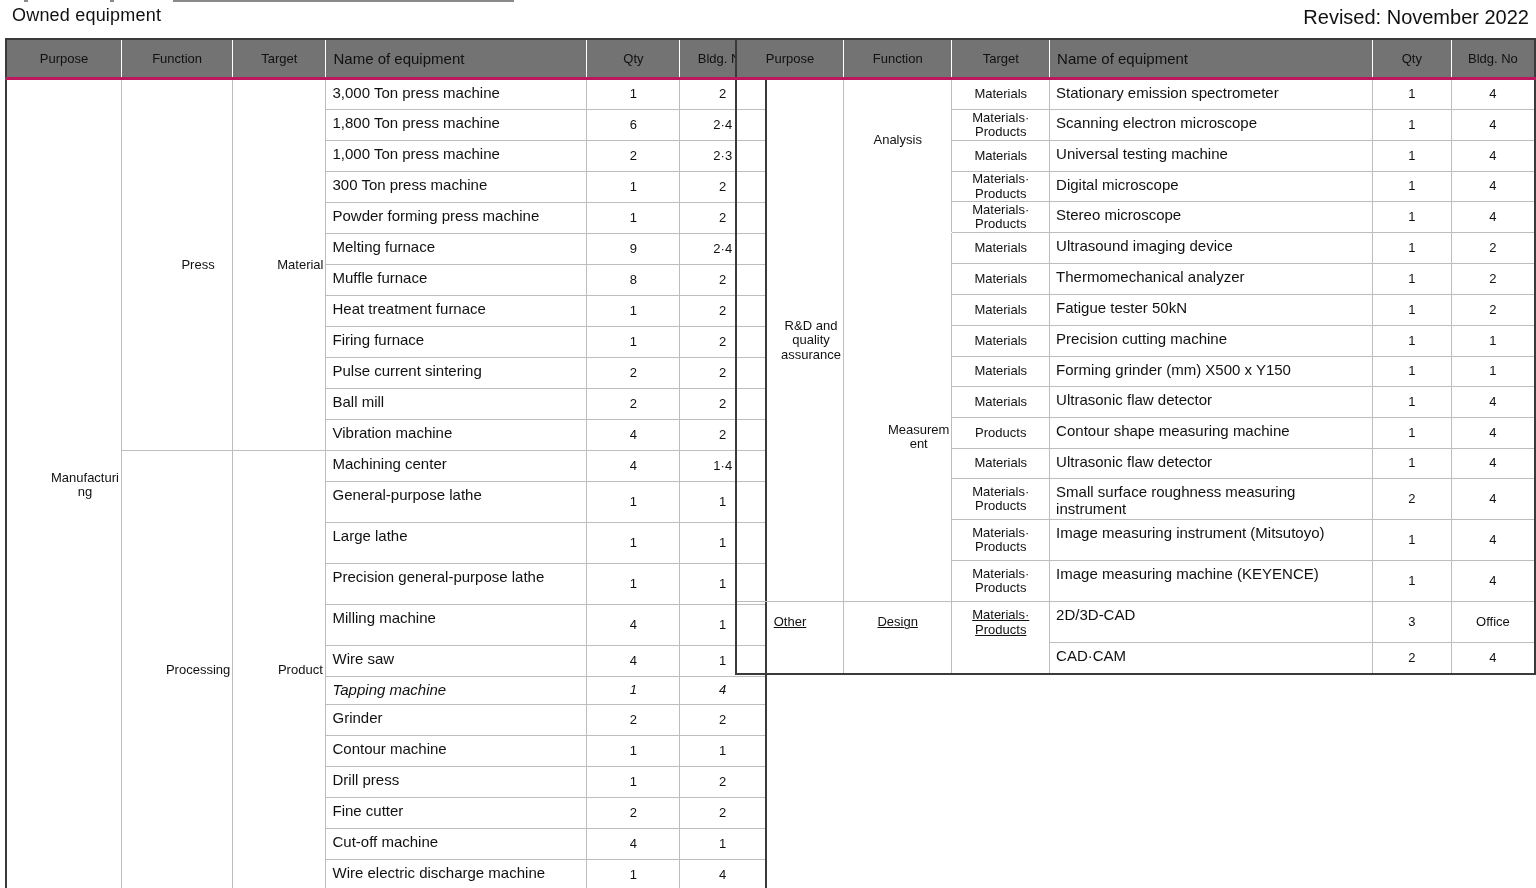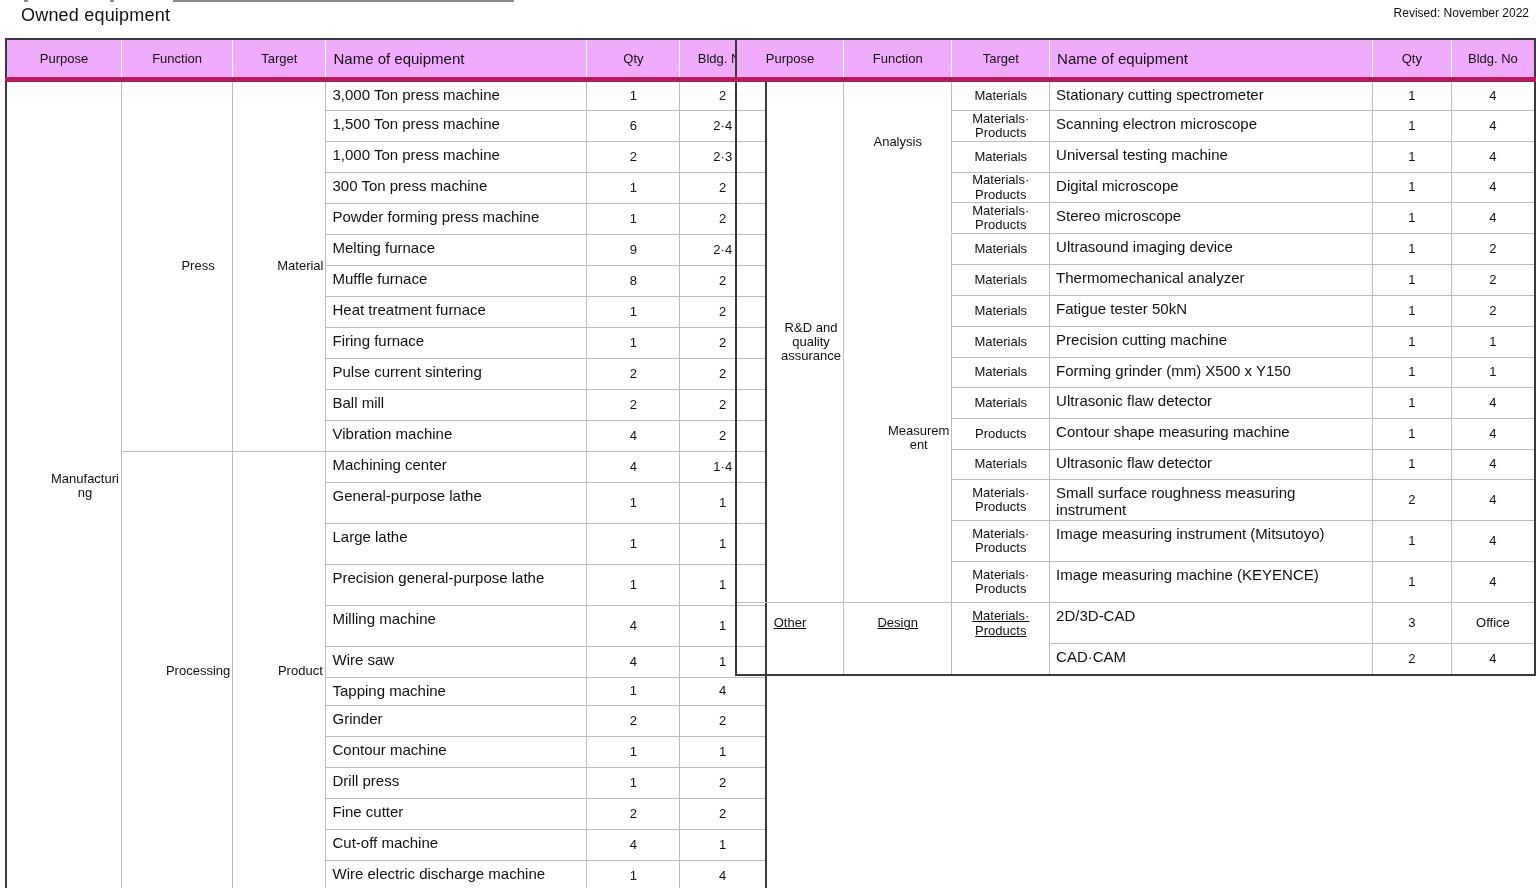--- a/index.html
+++ b/index.html
@@ -1,48 +1,48 @@
 <!DOCTYPE html>
 <html><head>
 <meta charset="utf-8">
 <style>
   html,body{margin:0;padding:0;}
   body{
     width:1536px;height:888px;position:relative;overflow:hidden;
     background:#ffffff;color:#111;
     font-family:"Liberation Sans","DejaVu Sans",sans-serif;
   }
-  .page-title{position:absolute;left:21px;top:5px;font-size:18px;letter-spacing:.2px;}
-  .revised{position:absolute;right:7px;top:6px;font-size:12px;}
+  .page-title{position:absolute;left:12px;top:5px;font-size:18px;letter-spacing:.2px;}
+  .revised{position:absolute;right:7px;top:6px;font-size:20px;}
   .artifact{position:absolute;background:#8a8a8a;}
 
   table{border-collapse:collapse;table-layout:fixed;position:absolute;border:2px solid #3a3a3a;}
   #tbl-left{left:5px;top:38px;}
   #tbl-right{left:735px;top:38px;}
 
   th{
-    background:#f0abfc;font-weight:normal;font-size:13px;height:37px;
-    border-right:1px solid #ffffff;border-bottom:5px solid #be185d;
+    background:#737373;font-weight:normal;font-size:13px;height:37px;
+    border-right:1px solid #ffffff;border-bottom:3px solid #be185d;
     padding:0;text-align:center;vertical-align:middle;color:#111;
   }
   th.nmh{font-size:15px;text-align:left;padding-left:7px;}
 
   td{
     border:1px solid #bdbdbd;font-size:13px;text-align:center;vertical-align:middle;
     white-space:pre-line;line-height:1.08;padding:0 2px;overflow:hidden;color:#111;
   }
   td.nm{
     font-size:15px;text-align:left;vertical-align:top;
     padding:4px 3px 0 6px;white-space:normal;line-height:1.15;
   }
   td.grp{white-space:pre-line;padding-left:44px;}
 
   tr.h31{height:31px;}
   tr.h30{height:30px;}
-  tr.h28{height:28px;}
+  tr.h28{height:28px;font-style:italic;}
   tr.h41{height:41px;padding-left:20px;}
 
   
   td.fn-analysis{vertical-align:top;border-bottom:1px solid #ffffff;margin-left:32px;}
   td.fn-analysis .cbox{height:121px;display:flex;align-items:center;justify-content:center;}
   
   td.fn-measure{border-top:1px solid #ffffff;padding-top:40px;}
   
   td.top-span{vertical-align:top;}
   td.top-span .cbox{height:41px;display:flex;align-items:center;justify-content:center;text-align:center;white-space:pre-line;text-decoration:underline;}
@@ -78,21 +78,21 @@
   <tr class="h31">
     <td class="grp" rowspan="25">Manufacturi
 ng</td>
     <td class="grp" rowspan="12">Press</td>
     <td class="grp" rowspan="12">Material</td>
     <td class="nm">3,000 Ton press machine</td>
     <td>1</td>
     <td>2</td>
   </tr>
   <tr class="h31">
-        <td class="nm">1,500 Ton press machine</td>
+        <td class="nm">1,800 Ton press machine</td>
         <td>6</td>
         <td>2·4</td>
       </tr>
   <tr class="h31">
         <td class="nm">1,000 Ton press machine</td>
         <td>2</td>
         <td>2·3</td>
       </tr>
   <tr class="h31">
         <td class="nm">300 Ton press machine</td>
@@ -226,21 +226,21 @@
     <th class="nmh">Name of equipment</th>
     <th>Qty</th>
     <th style="border-right:none">Bldg. No</th>
   </tr>
   <tr class="h31">
     <td class="grp" rowspan="16">R&amp;D and
 quality
 assurance</td>
     <td class="fn-analysis" rowspan="5"><div class="cbox">Analysis</div></td>
     <td>Materials</td>
-    <td class="nm">Stationary cutting spectrometer</td>
+    <td class="nm">Stationary emission spectrometer</td>
     <td>1</td>
     <td>4</td>
   </tr>
   <tr class="h31">
         <td>Materials·
 Products</td>
         <td class="nm">Scanning electron microscope</td>
         <td>1</td>
         <td>4</td>
       </tr>

